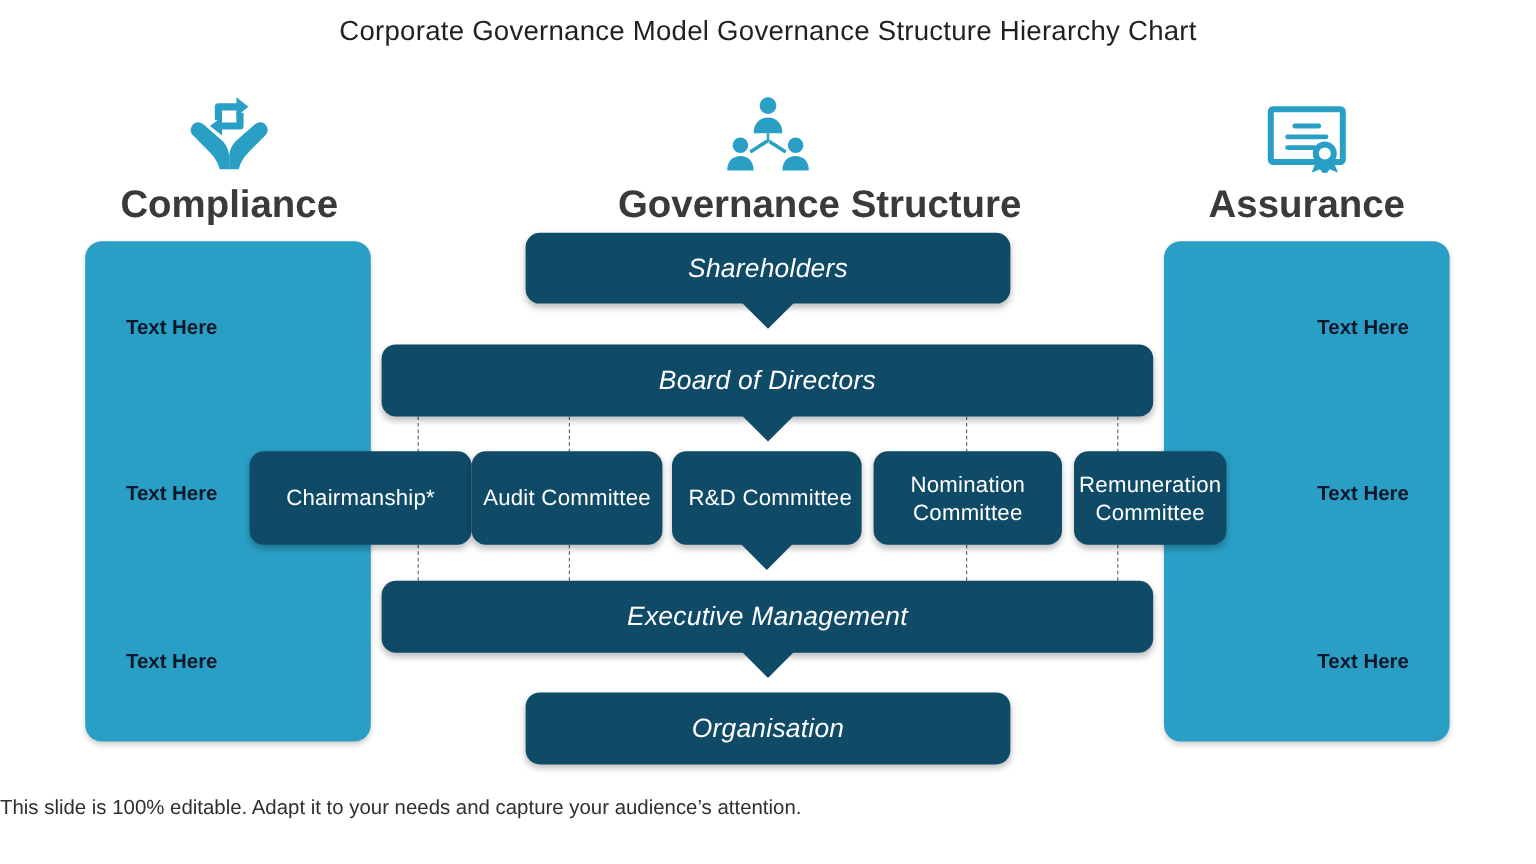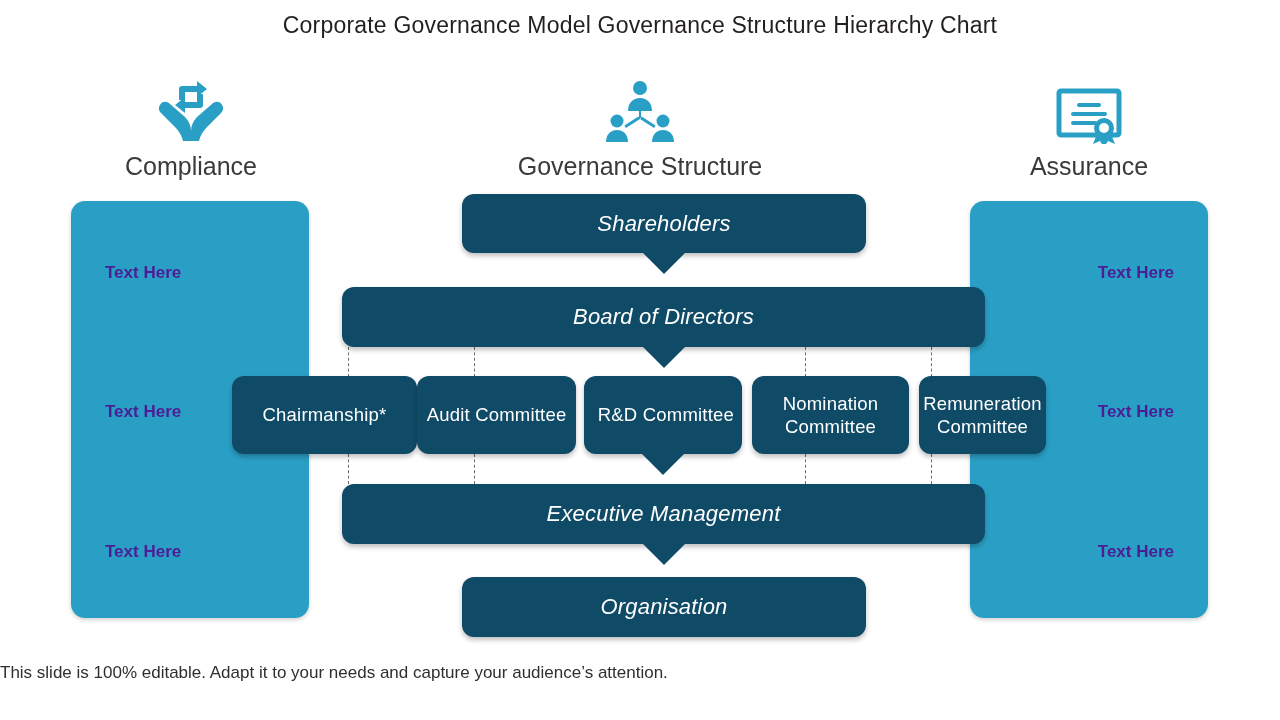--- a/index.html
+++ b/index.html
@@ -40,22 +40,22 @@
     text-align: center;
   }
   .col-head .icon-wrap {
     height: 66px;
     display: flex;
     align-items: flex-end;
     justify-content: center;
   }
   .col-head .col-label {
     margin-top: 8px;
-    font-size: 25px;
-    font-weight: normal;
+    font-size: 32px;
+    font-weight: bold;
     color: #3a3a3a;
     white-space: nowrap;
   }
   #head-compliance { left: 66px;  top: 78px; width: 250px; }
   #head-governance { left: 515px; top: 78px; width: 250px; }
   #head-assurance  { left: 964px; top: 78px; width: 250px; }
 
   
   .side-panel {
     position: absolute;
@@ -65,21 +65,21 @@
     background: #2a9fc6;
     border-radius: 14px;
     box-shadow: 0 2px 4px rgba(0,0,0,.18);
   }
   #panel-left  { left: 71px; }
   #panel-right { left: 970px; }
   .panel-text {
     position: absolute;
     font-size: 17px;
     font-weight: bold;
-    color: #4c1d95;
+    color: #0f172a;
     white-space: nowrap;
   }
   #panel-left .panel-text  { left: 34px; }
   #panel-right .panel-text { right: 34px; }
   .pt-1 { top: 62px; }
   .pt-2 { top: 201px; }
   .pt-3 { top: 341px; }
 
   
   .dash-line {
@@ -93,21 +93,20 @@
     position: absolute;
     background: #0f4a66;
     border-radius: 12px;
     box-shadow: 0 3px 5px rgba(0,0,0,.25);
     display: flex;
     align-items: center;
     justify-content: center;
     color: #ffffff;
     text-align: center;
     box-sizing: border-box;
-    margin-left: 24px;
   }
   .flow-box .box-label {
     font-style: italic;
     font-size: 22px;
     font-weight: 500;
     letter-spacing: .2px;
   }
   .committee .box-label {
     font-style: normal;
     font-size: 18.5px;

